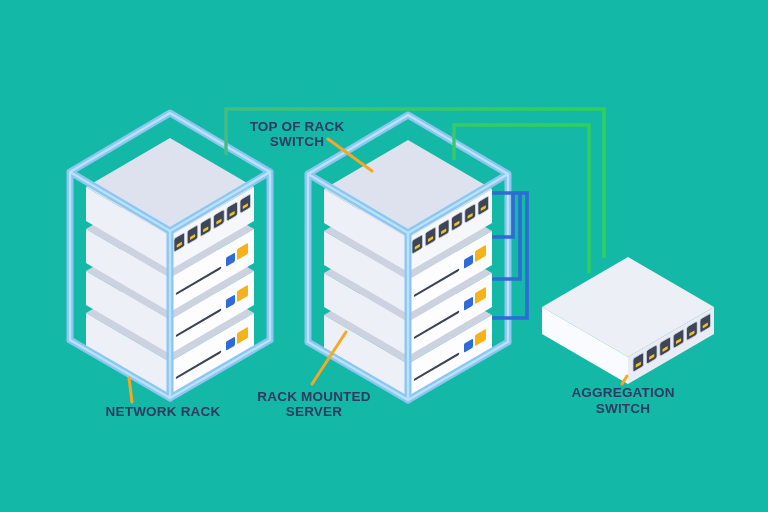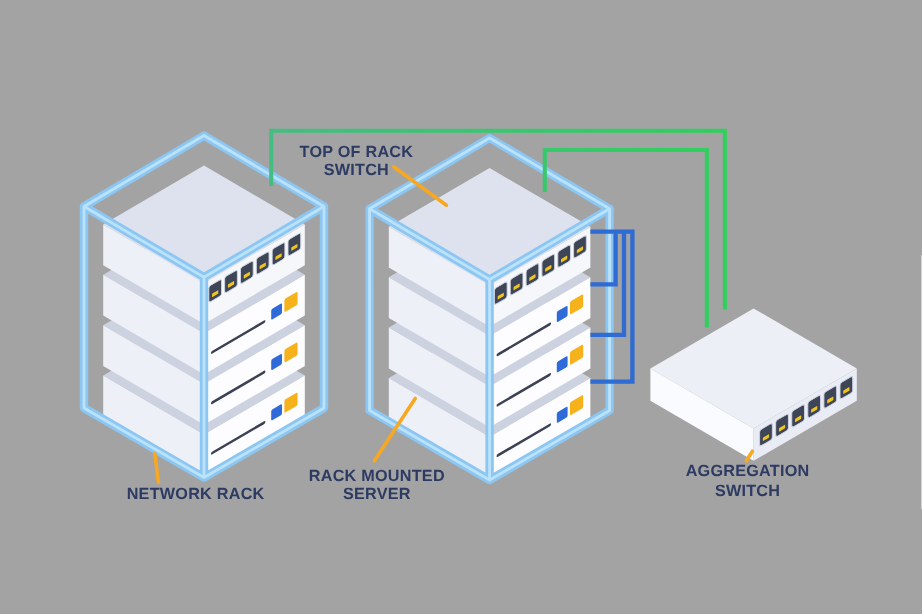--- a/index.html
+++ b/index.html
@@ -1,16 +1,16 @@
 <!DOCTYPE html>
 <html><head>
 <meta charset="utf-8">
 <style>
   html,body{margin:0;padding:0;background:#ffffff;}
-  .stage{position:relative;width:768px;height:512px;background:#a3a3a3;overflow:hidden;}
+  .stage{position:relative;width:768px;height:512px;background:#14b8a6;overflow:hidden;}
   svg{display:block;}
   text.lbl{
     font-family:"Liberation Sans",sans-serif;
     font-weight:bold;
     font-size:13.5px;
     letter-spacing:.2px;
     text-anchor:middle;
     fill:#2d3b63;
   }
 </style>

